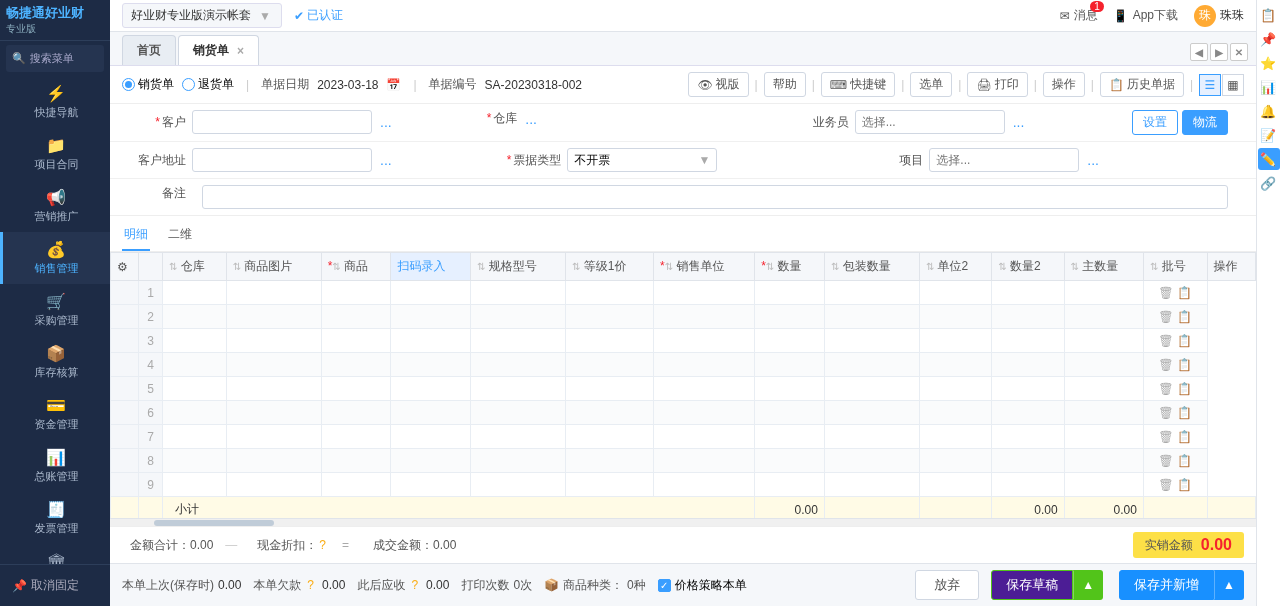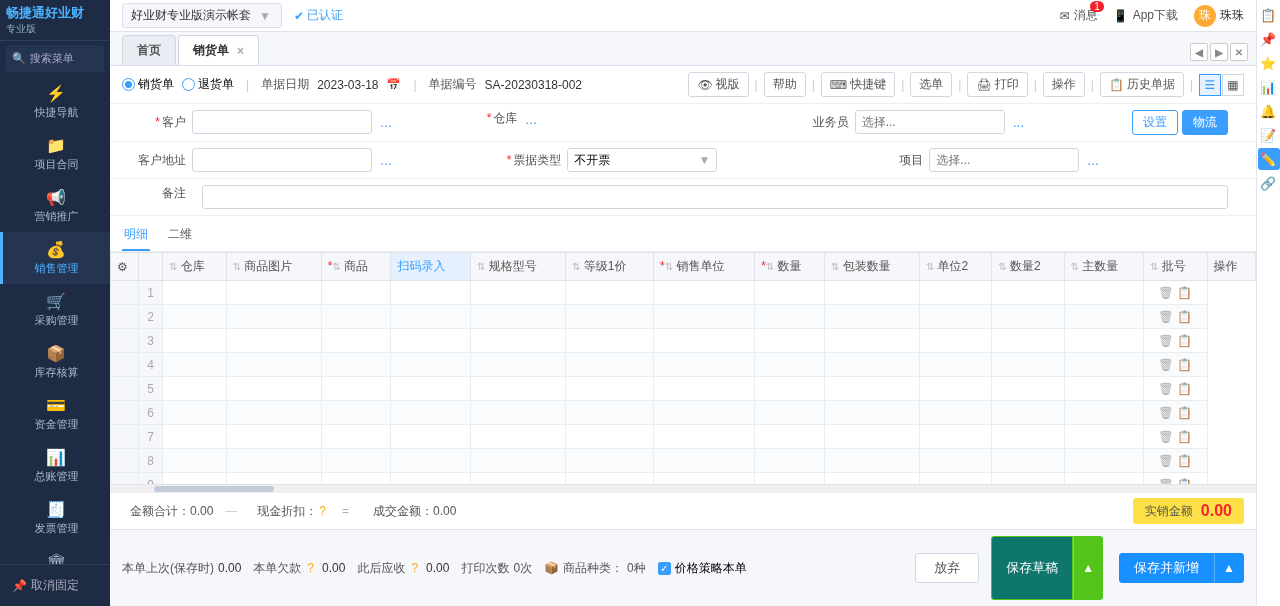--- a/index.html
+++ b/index.html
@@ -103,21 +103,21 @@
     .realized-label { color: #555; }
     .realized-val { color: #f5222d; font-size: 16px; font-weight: bold; }
 
     
     .bottom-actions { border-top: 1px solid #e0e4ea; padding: 6px 12px; background: #f5f7fa; display: flex; align-items: center; gap: 12px; }
     .info-item { display: flex; align-items: center; gap: 4px; color: #555; }
     .checkbox-item { display: flex; align-items: center; gap: 4px; cursor: pointer; }
     .checkbox-box { width: 13px; height: 13px; border: 1.5px solid #3a9eff; background: #3a9eff; border-radius: 2px; display: flex; align-items: center; justify-content: center; color: #fff; font-size: 10px; }
     .spacer { flex: 1; }
     .btn-abandon { padding: 5px 18px; background: #fff; border: 1px solid #d0d7e2; border-radius: 3px; color: #555; cursor: pointer; font-size: 13px; }
-    .btn-save-draft { padding: 22px 14px; background: #0f766e; border: 1px solid #52c41a; border-radius: 3px 0 0 3px; color: #fff; cursor: pointer; font-size: 13px; font-family: Liberation Serif, serif; }
+    .btn-save-draft { padding: 5px 14px; background: #4c1d95; border: 1px solid #52c41a; border-radius: 3px 0 0 3px; color: #fff; cursor: pointer; font-size: 13px; font-family: Liberation Serif, serif; }
     .btn-save-draft-arrow { padding: 5px 8px; background: #52c41a; border: 1px solid #52c41a; border-left: 1px solid rgba(255,255,255,0.3); border-radius: 0 3px 3px 0; color: #fff; cursor: pointer; }
     .btn-save-new { padding: 5px 14px; background: #1890ff; border: 1px solid #1890ff; border-radius: 3px 0 0 3px; color: #fff; cursor: pointer; font-size: 13px; margin-left: 4px; }
     .btn-save-new-arrow { padding: 5px 8px; background: #1890ff; border: 1px solid #1890ff; border-left: 1px solid rgba(255,255,255,0.3); border-radius: 0 3px 3px 0; color: #fff; cursor: pointer; }
 
     
     .right-panel { width: 24px; background: #fff; border-left: 1px solid #e0e4ea; display: flex; flex-direction: column; align-items: center; padding: 4px 0; gap: 2px; }
     .right-panel-icon { width: 22px; height: 22px; display: flex; align-items: center; justify-content: center; color: #aaa; cursor: pointer; border-radius: 3px; font-size: 13px; }
     .right-panel-icon.active { background: #3a9eff; color: #fff; }
 
     .hint-icon { color: #faad14; margin-left: 2px; cursor: pointer; }

